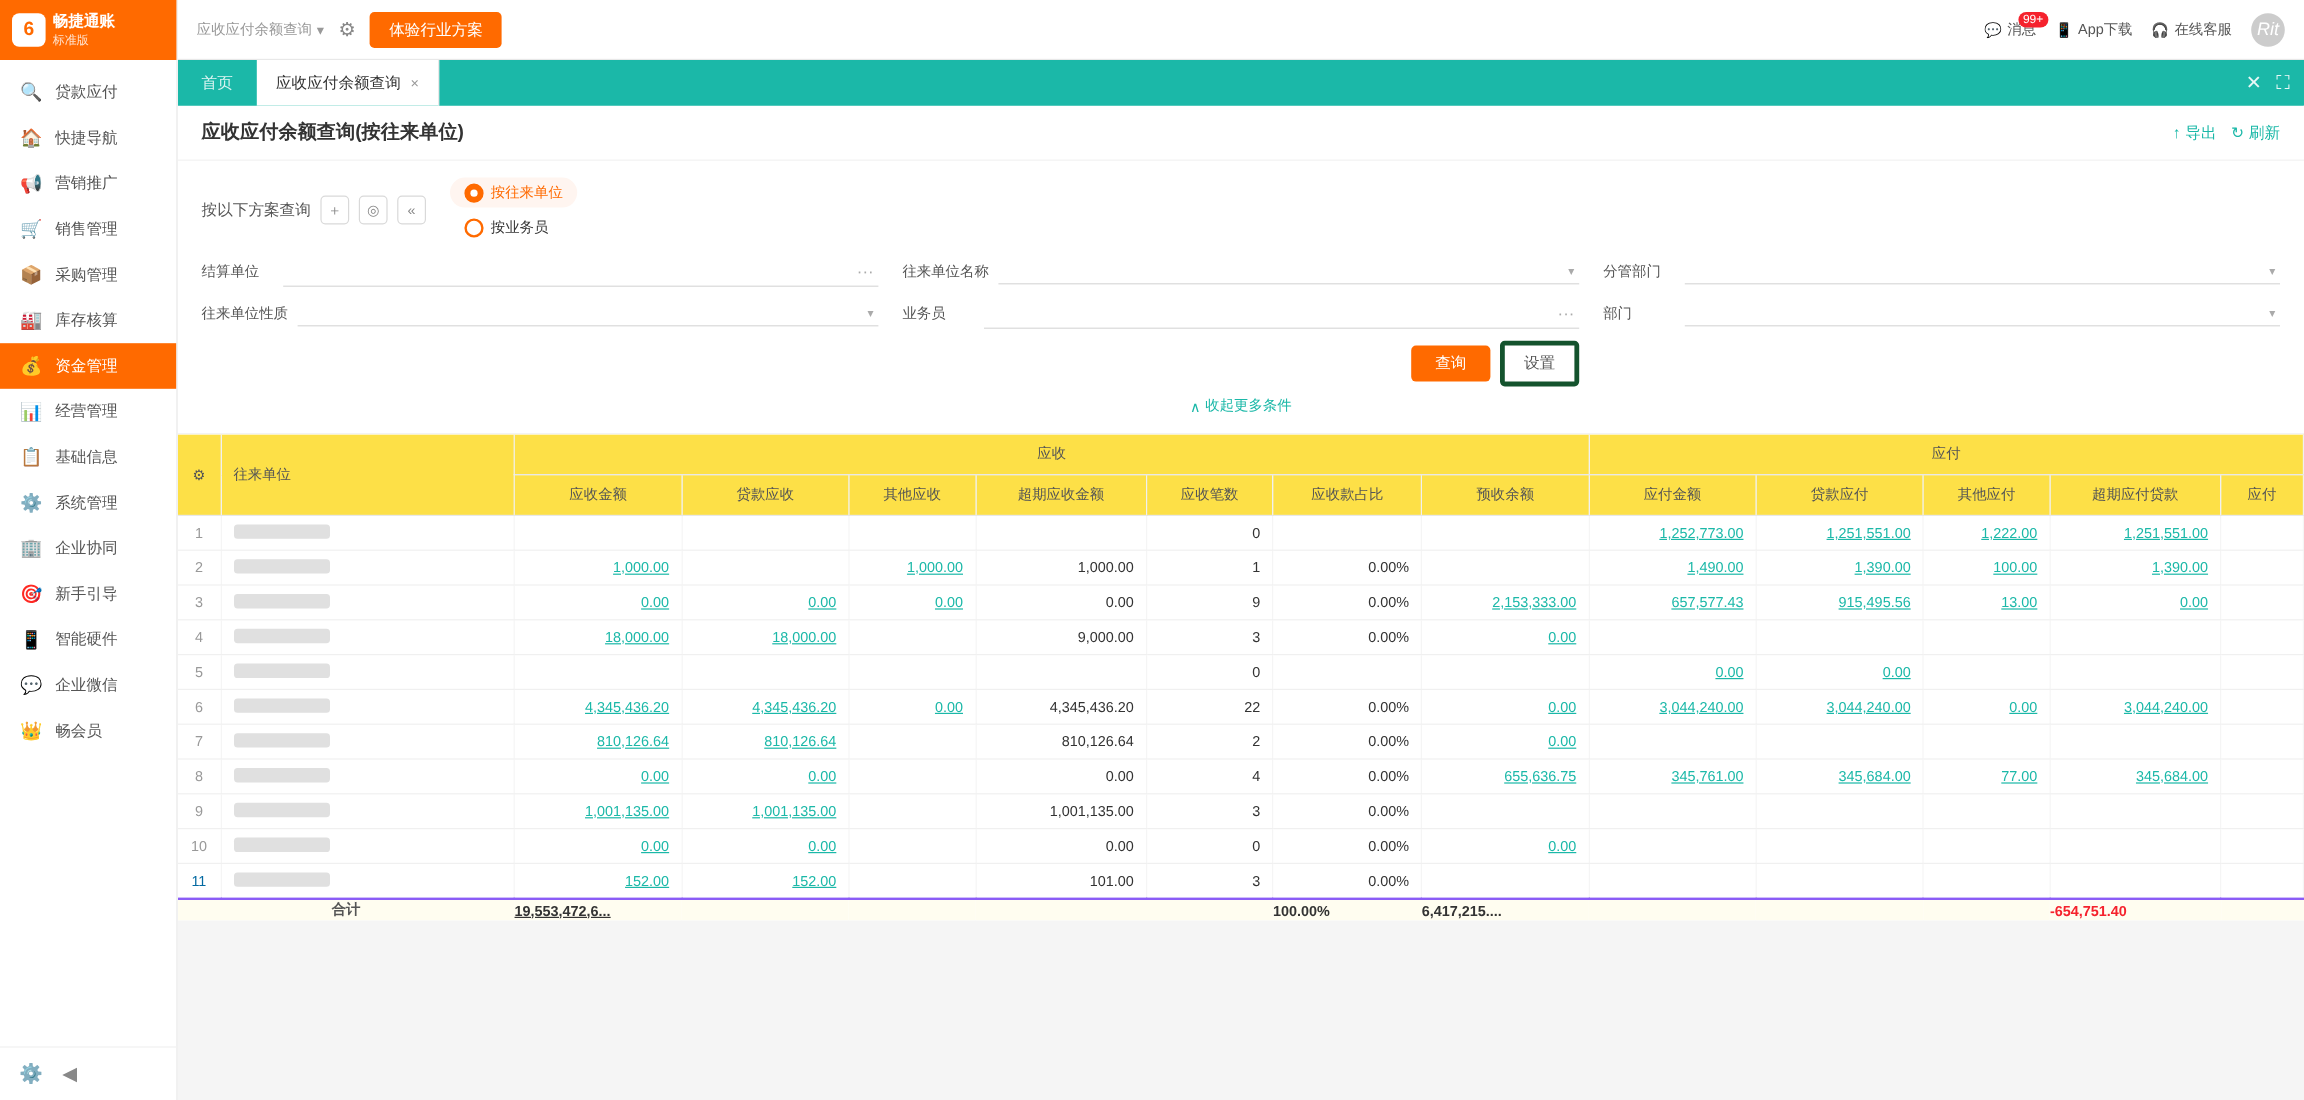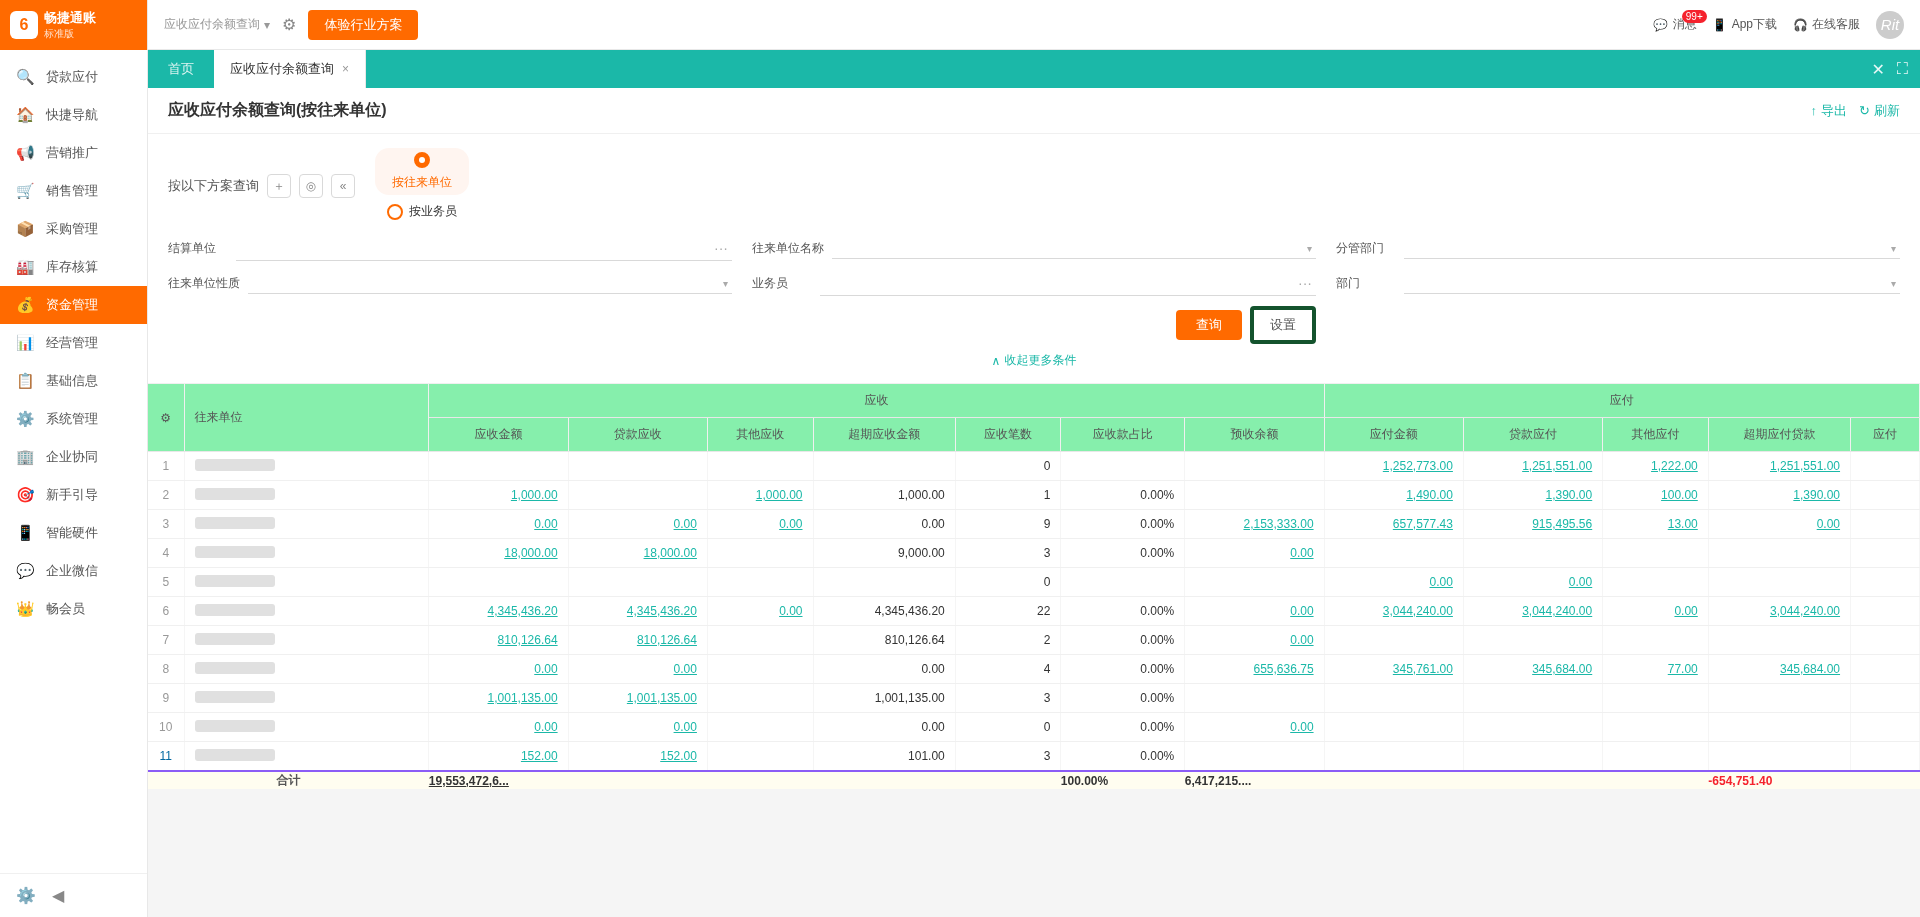--- a/index.html
+++ b/index.html
@@ -71,21 +71,21 @@
     .header-action-btn { display: flex; align-items: center; gap: 4px; color: #1bb8a8; font-size: 13px; cursor: pointer; }
 
     
     .filter-area {
       background: #fff; padding: 14px 20px; border-bottom: 1px solid #f0f0f0;
     }
     .filter-toolbar { display: flex; align-items: center; gap: 8px; margin-bottom: 12px; }
     .filter-toolbar-label { font-size: 13px; color: #555; }
     .filter-icon-btn { width: 24px; height: 24px; border: 1px solid #d9d9d9; border-radius: 4px; display: flex; align-items: center; justify-content: center; cursor: pointer; color: #888; font-size: 12px; }
     .filter-mode-option { display: flex; align-items: center; gap: 6px; padding: 4px 12px; border-radius: 14px; cursor: pointer; }
-    .filter-mode-option.active { background: #fff5f0; flex-direction: column; }
+    .filter-mode-option.active { background: #fff5f0; }
     .filter-mode-circle { width: 16px; height: 16px; border-radius: 50%; border: 2px solid #ff6a00; display: flex; align-items: center; justify-content: center; }
     .filter-mode-circle.filled { background: #ff6a00; }
     .filter-mode-circle.filled::after { content: ''; width: 6px; height: 6px; background: #fff; border-radius: 50%; }
     .filter-mode-label { font-size: 12px; color: #333; }
     .filter-mode-label.active { color: #ff6a00; }
     .filter-row { display: flex; align-items: center; gap: 8px; }
     .filter-label { font-size: 12px; color: #555; white-space: nowrap; min-width: 60px; }
     .filter-input {
       flex: 1; border: none; border-bottom: 1px solid #d9d9d9; padding: 4px 4px; font-size: 12px;
       outline: none; background: transparent; color: #333;
@@ -97,21 +97,21 @@
     .filter-collapse { display: flex; justify-content: center; margin-top: 4px; }
     .filter-collapse-btn { display: flex; align-items: center; gap: 4px; color: #1bb8a8; font-size: 12px; cursor: pointer; background: none; border: none; }
     .btn-primary { background: #ff6a00; color: #fff; border: none; padding: 6px 20px; border-radius: 4px; cursor: pointer; font-size: 13px; }
     .btn-secondary { background: #fff; color: #555; border: 4px solid #14532d; padding: 6px 16px; border-radius: 4px; cursor: pointer; font-size: 13px; }
 
     
     .table-container { background: #fff; margin: 0; }
     .table-wrapper { overflow-x: auto; overflow-y: auto; max-height: 460px; }
     table { width: 100%; border-collapse: collapse; min-width: 1600px; }
     thead tr th {
-      background: #86efac; border-bottom: 1px solid #e8e8e8; border-right: 1px solid #f0f0f0;
+      background: #fde047; border-bottom: 1px solid #e8e8e8; border-right: 1px solid #f0f0f0;
       padding: 8px 10px; text-align: center; font-size: 12px; color: #555; font-weight: normal;
       white-space: nowrap;
     }
     thead tr.group-header th { border-bottom: 1px solid #e8e8e8; }
     tbody tr td {
       border-bottom: 1px solid #f0f0f0; border-right: 1px solid #f5f5f5;
       padding: 7px 10px; text-align: right; font-size: 12px; color: #333;
     }
     tbody tr td:nth-child(1) { text-align: center; color: #999; }
     tbody tr td:nth-child(2) { text-align: left; color: #333; }

